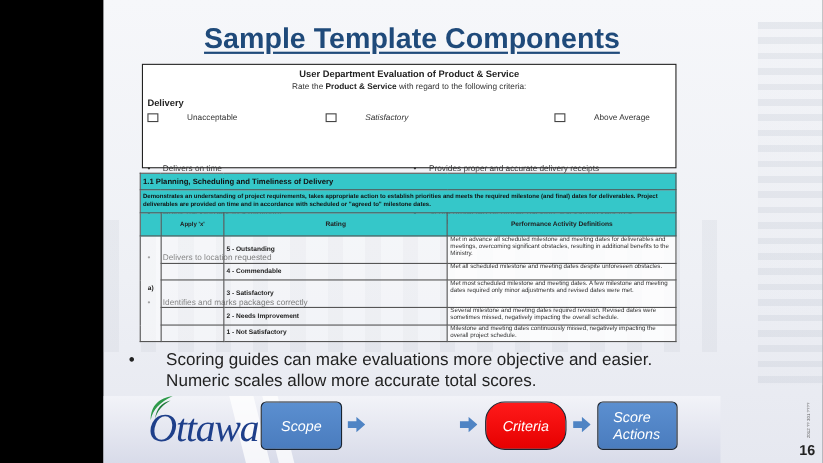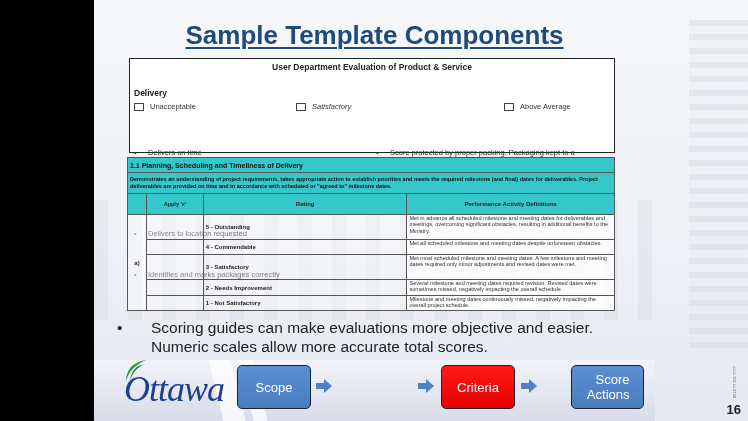--- a/index.html
+++ b/index.html
@@ -12,21 +12,21 @@
   .bg-photo2 { position:absolute; left:0; top:200px; width:561px; height:120px;
     background: repeating-linear-gradient(90deg, rgba(190,195,205,0.18) 0 14px, rgba(240,241,245,0) 14px 34px); }
   .title { position:absolute; left:0; width:561px; top:20px; text-align:center; font-size:26px; font-weight:bold;
     color:#1f4a7a; text-decoration:underline; text-decoration-thickness:2px; text-underline-offset:3px; }
 
   .eval-box { position:absolute; left:35px; top:58px; width:484px; height:93px; background:#fff; border:1.5px solid #222; }
   .eval-box .h1 { position:absolute; left:0; width:100%; top:3px; text-align:center; font-size:8.5px; font-weight:bold; color:#222; }
   .eval-box .h2 { position:absolute; left:0; width:100%; top:15px; text-align:center; font-size:7.5px; color:#333; }
   .eval-box .h2 b { color:#222; }
   .eval-box .section { position:absolute; left:4px; top:29px; font-size:8.5px; font-weight:bold; color:#222; }
-  .cb { position:absolute; top:43px; font-size:7.5px; color:#333; display:flex; align-items:center; gap:6px; }
+  .cb { position:absolute; top:43px; font-size:7.5px; color:#333; display:flex; align-items:center; gap:26px; }
   .cb .box { width:8px; height:6px; border:1px solid #444; background:#fff; display:inline-block; }
   .bullets { position:absolute; font-size:7.5px; color:#333; line-height:8.5px; margin:0; padding:0; list-style:none; }
   .bullets li { position:relative; padding-left:14px;margin-top:32px; }
   .bullets li::before { content:"\2022"; position:absolute; left:0; top:0; }
 
   table.rt { position:absolute; left:33px; top:157px; width:488px; border-collapse:collapse; font-family:"Liberation Sans", sans-serif; }
   table.rt td, table.rt th { border:1px solid #555; padding:0 2px; }
   .teal { background:#35c7c9; }
   .rt .sec-title { font-size:7px; font-weight:bold; color:#111; height:14px; }
   .rt .sec-desc { font-size:5.5px; font-weight:bold; color:#111; height:20px; line-height:7px; }
@@ -38,42 +38,43 @@
   .rt td.rating { font-size:6px; font-weight:bold; color:#222; background:rgba(255,255,255,0.35); }
   .rt td.def { font-size:5.6px; color:#333; line-height:6.3px; background:rgba(255,255,255,0.8); vertical-align:top; }
 
   .bullet-text { position:absolute; left:20px; top:318px; width:480px; font-size:15.5px; color:#222; line-height:19px; }
   .bullet-text .dot { position:absolute; left:0; top:0; }
   .bullet-text .txt { margin-left:37px; display:block; }
 
   .footer { position:absolute; left:0; top:360px; width:561px; height:61px;
     background: linear-gradient(180deg, #f2f3f8 0%, #d8dbe9 100%); }
   .swoosh { position:absolute; top:0; width:22px; height:61px; background:rgba(255,255,255,0.75); transform:skewX(14deg); }
-  .logo { position:absolute; left:26px; top:358px; width:115px; height:48px; }
+  .logo { position:absolute; left:37px; top:358px; width:115px; height:48px; }
   .logo .word { position:absolute; left:4px; top:10px; font-family:"Liberation Serif", serif; font-style:italic; font-size:36px; color:#1e3f8a; letter-spacing:-1px; }
   .logo .leaf { position:absolute; left:2px; top:0px; width:26px; height:26px; }
   .step { position:absolute; top:365px; height:42px; border:1.5px solid #1a2430; border-radius:5px; color:#fff;
-    font-size:13px; display:flex; align-items:center; justify-content:center; text-align:right; line-height:15px;
-    background: linear-gradient(180deg, #5b8fd0 0%, #4a7cbe 100%); }
+    font-size:13px; display:flex; align-items:center; justify-content:center; text-align:left; line-height:15px;
+    background: linear-gradient(180deg, #5b8fd0 0%, #4a7cbe 100%); font-style: italic; }
   .step.active { background: linear-gradient(180deg, #ff1a1a 0%, #e60000 100%); }
   .arrow { position:absolute; top:379px; width:16px; height:14px; }
   .page-num { position:absolute; right:8px; top:402px; font-size:13px; font-weight:bold; color:#222; }
   .docid { position:absolute; right:12px; top:366px; font-size:4px; color:#666; writing-mode:vertical-rl; transform:rotate(180deg); }
 </style>
 </head>
 <body>
 
 <div class="slide">
   <div class="bg-photo"></div>
   <div class="bg-photo2"></div>
 
   <div class="title">Sample Template Components</div>
 
   <div class="eval-box">
     <div class="h1">User Department Evaluation of Product &amp; Service</div>
+    <div class="h2"><span>Rate the </span><b>Product &amp; Service</b><span> with regard to the following criteria:</span></div>
     <div class="section">Delivery</div>
 
     <div class="cb" style="left:4px;">
       <span class="box"></span>
       <span>Unacceptable</span>
     </div>
     <div class="cb" style="left:166px;font-style:italic;">
       <span class="box"></span>
       <span>Satisfactory</span>
     </div>
@@ -82,20 +83,21 @@
       <span>Above Average</span>
     </div>
 
     <ul class="bullets" style="left:4px; top:58px; width:230px;">
       <li>Delivers on time</li>
       <li>Holds back-orders to a minimum</li>
       <li>Delivers to location requested</li>
       <li>Identifies and marks packages correctly</li>
     </ul>
     <ul class="bullets" style="left:246px; top:58px; width:232px;">
+      <li>Provides proper and accurate delivery receipts</li>
       <li>Score protected by proper packing.  Packaging kept to a minimum, uses recyclable materials.</li>
     </ul>
   </div>
 
   <table class="rt">
     <colgroup>
       <col style="width:19px">
         <col style="width:57px">
         <col style="width:204px">
         <col style="width:208px">
@@ -164,26 +166,26 @@
     <span>Scope</span>
   </div>
   <svg class="arrow" style="left:222px;" viewBox="0 0 16 14">
       <path d="M0 4 H8 V0 L16 7 L8 14 V10 H0 Z" fill="#4f84c4"></path>
     </svg>
 
   <svg class="arrow" style="left:324px;" viewBox="0 0 16 14">
       <path d="M0 4 H8 V0 L16 7 L8 14 V10 H0 Z" fill="#4f84c4"></path>
     </svg>
 
-  <div class="step active" style="left:347px; width:72px;">
+  <div class="step active" style="left:347px; width:72px;border-radius:18px;">
     <span>Criteria</span>
   </div>
   <svg class="arrow" style="left:427px;" viewBox="0 0 16 14">
       <path d="M0 4 H8 V0 L16 7 L8 14 V10 H0 Z" fill="#4f84c4"></path>
     </svg>
 
-  <div class="step" style="left:449px; width:71px; width:71px;margin-left:28px;">
+  <div class="step" style="left:449px; width:71px; width:71px;">
     <span style="display:block; width:44px;">Score Actions</span>
   </div>
 
   <div class="docid">2012 ?? 301 ????</div>
   <div class="page-num">16</div>
 </div>
 
 </body></html>

